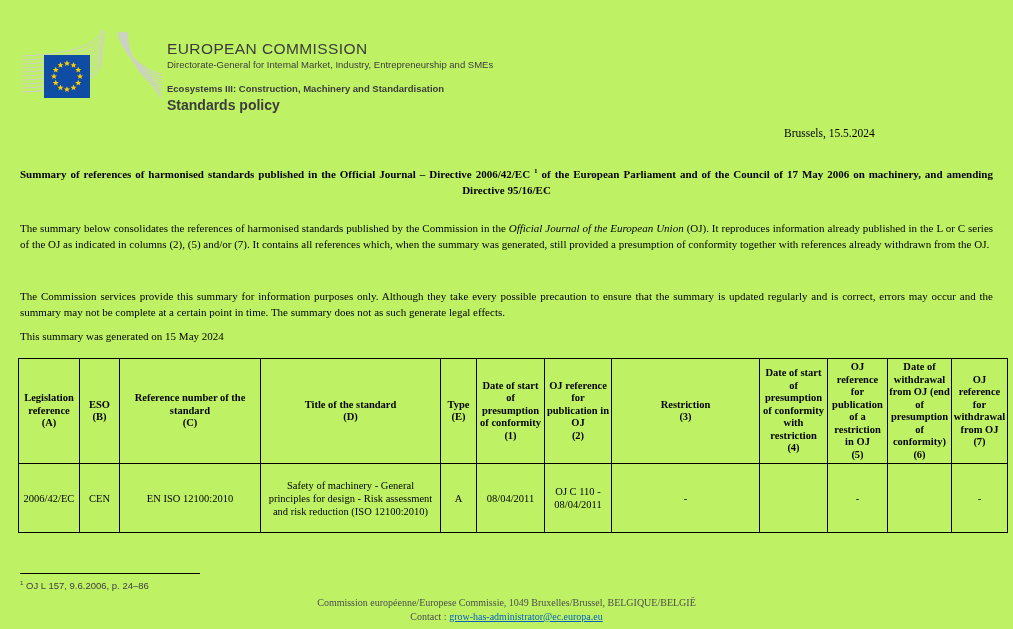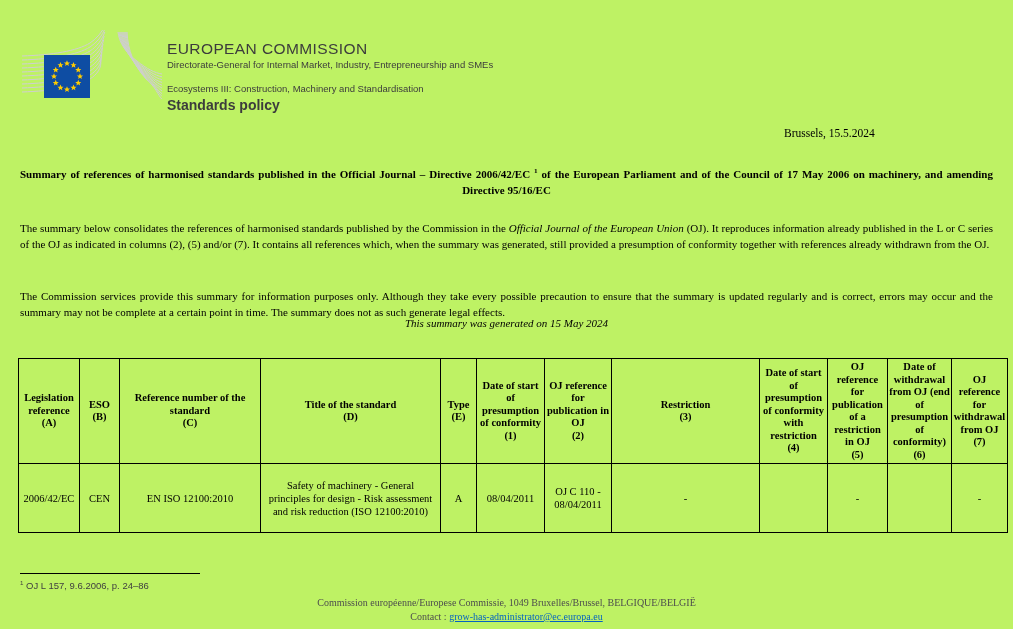--- a/index.html
+++ b/index.html
@@ -17,39 +17,39 @@
   
   .logo { position: absolute; left: 22px; top: 30px; width: 140px; height: 78px; }
 
   
   .letterhead {
     position: absolute; left: 167px; top: 40px; width: 520px;
     font-family: "Liberation Sans", sans-serif; color: #3c3c3c;
   }
   .inst-name { font-size: 15.5px; letter-spacing: 0.4px; color: #3c3c3c; }
   .dg-name   { font-size: 9.5px; margin-top: 1px; }
-  .unit-name { font-size: 9.5px; margin-top: 13px; }
+  .unit-name { font-size: 9.5px; margin-top: 13px; font-weight: bold; }
   .policy-name { font-size: 14px; font-weight: bold; margin-top: 3px; }
 
   
   .dateline { position: absolute; left: 784px; top: 127px; font-size: 11.5px; }
 
   
   .doc-title {
     position: absolute; left: 20px; top: 163px; width: 973px;
     font-weight: bold; font-size: 11px; line-height: 16px;
     text-align: justify; text-align-last: center;
   }
   sup { font-size: 0.65em; vertical-align: super; }
 
   
   .para { position: absolute; left: 20px; width: 973px; font-size: 11px; line-height: 16px; text-align: justify; }
   .para-intro { top: 220px; }
   .para-disclaimer { top: 288px; }
-  .para-generated { top: 315px; text-align: center; font-style: italic; }
+  .para-generated { top: 328px; text-align: left; }
 
   
   table.standards {
     position: absolute; left: 18px; top: 358px; width: 989px;
     border-collapse: collapse; table-layout: fixed;
     font-size: 10.5px;
   }
   table.standards th, table.standards td { border: 1px solid #000; overflow: hidden; }
   table.standards th {
     font-weight: bold; text-align: center; vertical-align: middle;

